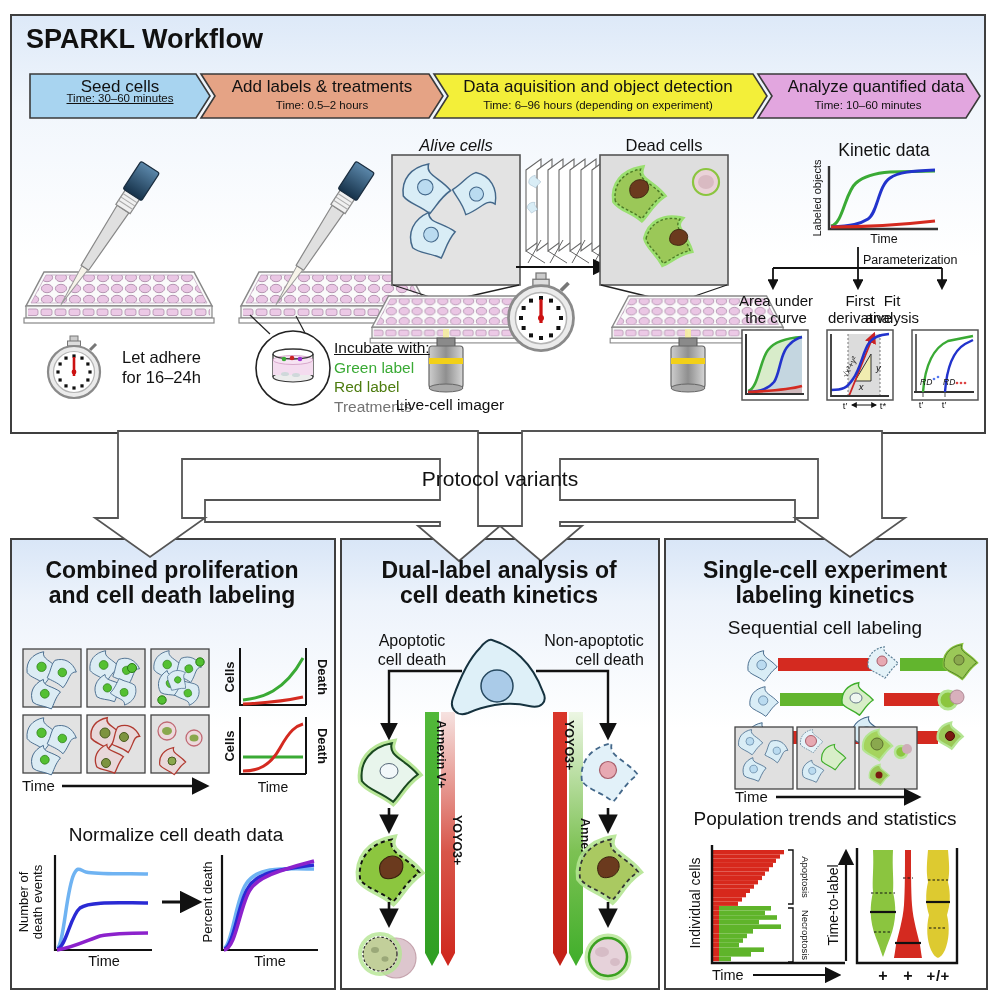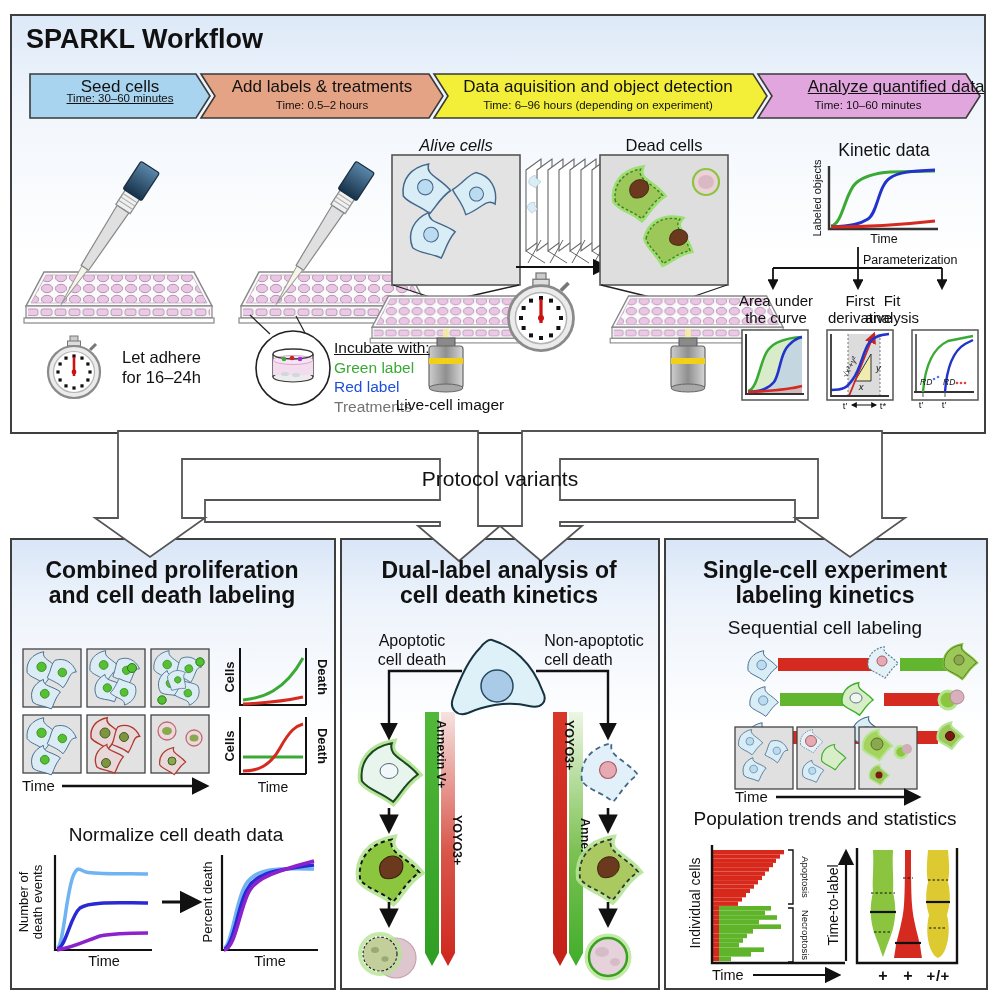--- a/index.html
+++ b/index.html
@@ -532,32 +532,32 @@
   </svg>
 
   <div class="t maintitle" style="left:26px;top:24px;">SPARKL Workflow</div>
 
   <div class="t step-main c" style="left:120px;top:77px;">Seed cells</div>
   <div class="t step-sub c" style="left:120px;top:92px;text-decoration:underline;">Time: 30–60 minutes</div>
   <div class="t step-main c" style="left:322px;top:77px;">Add labels &amp; treatments</div>
   <div class="t step-sub c" style="left:322px;top:99px;">Time: 0.5–2 hours</div>
   <div class="t step-main c" style="left:598px;top:77px;">Data aquisition and object detection</div>
   <div class="t step-sub c" style="left:598px;top:99px;">Time: 6–96 hours (depending on experiment)</div>
-  <div class="t step-main c" style="left:896px;top:77px;text-decoration:underline;">Analyze quantified data</div>
+  <div class="t step-main c" style="left:876px;top:77px;">Analyze quantified data</div>
   <div class="t step-sub c" style="left:868px;top:99px;">Time: 10–60 minutes</div>
 
   <div class="t lab16 twol" style="left:122px;top:347px;">
     <div>Let adhere</div>
     <div>for 16–24h</div>
   </div>
 
   <div class="t lab15" style="left:334px;top:338px;line-height:19.5px;">
     <div class="u">Incubate with:</div>
     <div style="color:#3aaa35">Green label</div>
-    <div style="color:#1d4ed8">Red label</div>
+    <div style="color:#4d7c0f">Red label</div>
     <div style="color:#737373">Treatments</div>
   </div>
 
   <div class="t lab16 c" style="left:456px;top:136px;font-style:italic;">Alive cells</div>
   <div class="t lab16 c" style="left:664px;top:136px;">Dead cells</div>
   <div class="t lab15 c" style="left:450px;top:396px;">Live-cell imager</div>
 
   <div class="t c" style="left:884px;top:140px;font-size:17.5px;">Kinetic data</div>
   <div class="t" style="left:863px;top:253px;font-size:12.5px;">Parameterization</div>
 
@@ -583,21 +583,21 @@
   <div class="t sub19 c" style="left:176px;top:824px;">Normalize cell death data</div>
 
   <div class="t ptitle c" style="left:499px;top:558px;">
     <div>Dual-label analysis of</div>
       <div>cell death kinetics</div>
   </div>
   <div class="t c" style="left:412px;top:631px;font-size:16px;line-height:19px;text-align:center;">
     <div>Apoptotic</div>
       <div>cell death</div>
   </div>
-  <div class="t c" style="left:594px;top:631px;font-size:16px;line-height:19px;text-align:left;">
+  <div class="t c" style="left:594px;top:631px;font-size:16px;line-height:19px;text-align:right;">
     <div>Non-apoptotic</div>
       <div>cell death</div>
   </div>
 
   <div class="t ptitle c" style="left:825px;top:558px;">
     <div>Single-cell experiment</div>
       <div>labeling kinetics</div>
   </div>
   <div class="t sub19 c" style="left:825px;top:617px;">Sequential cell labeling</div>
   <div class="t sub19 c" style="left:825px;top:808px;">Population trends and statistics</div>

